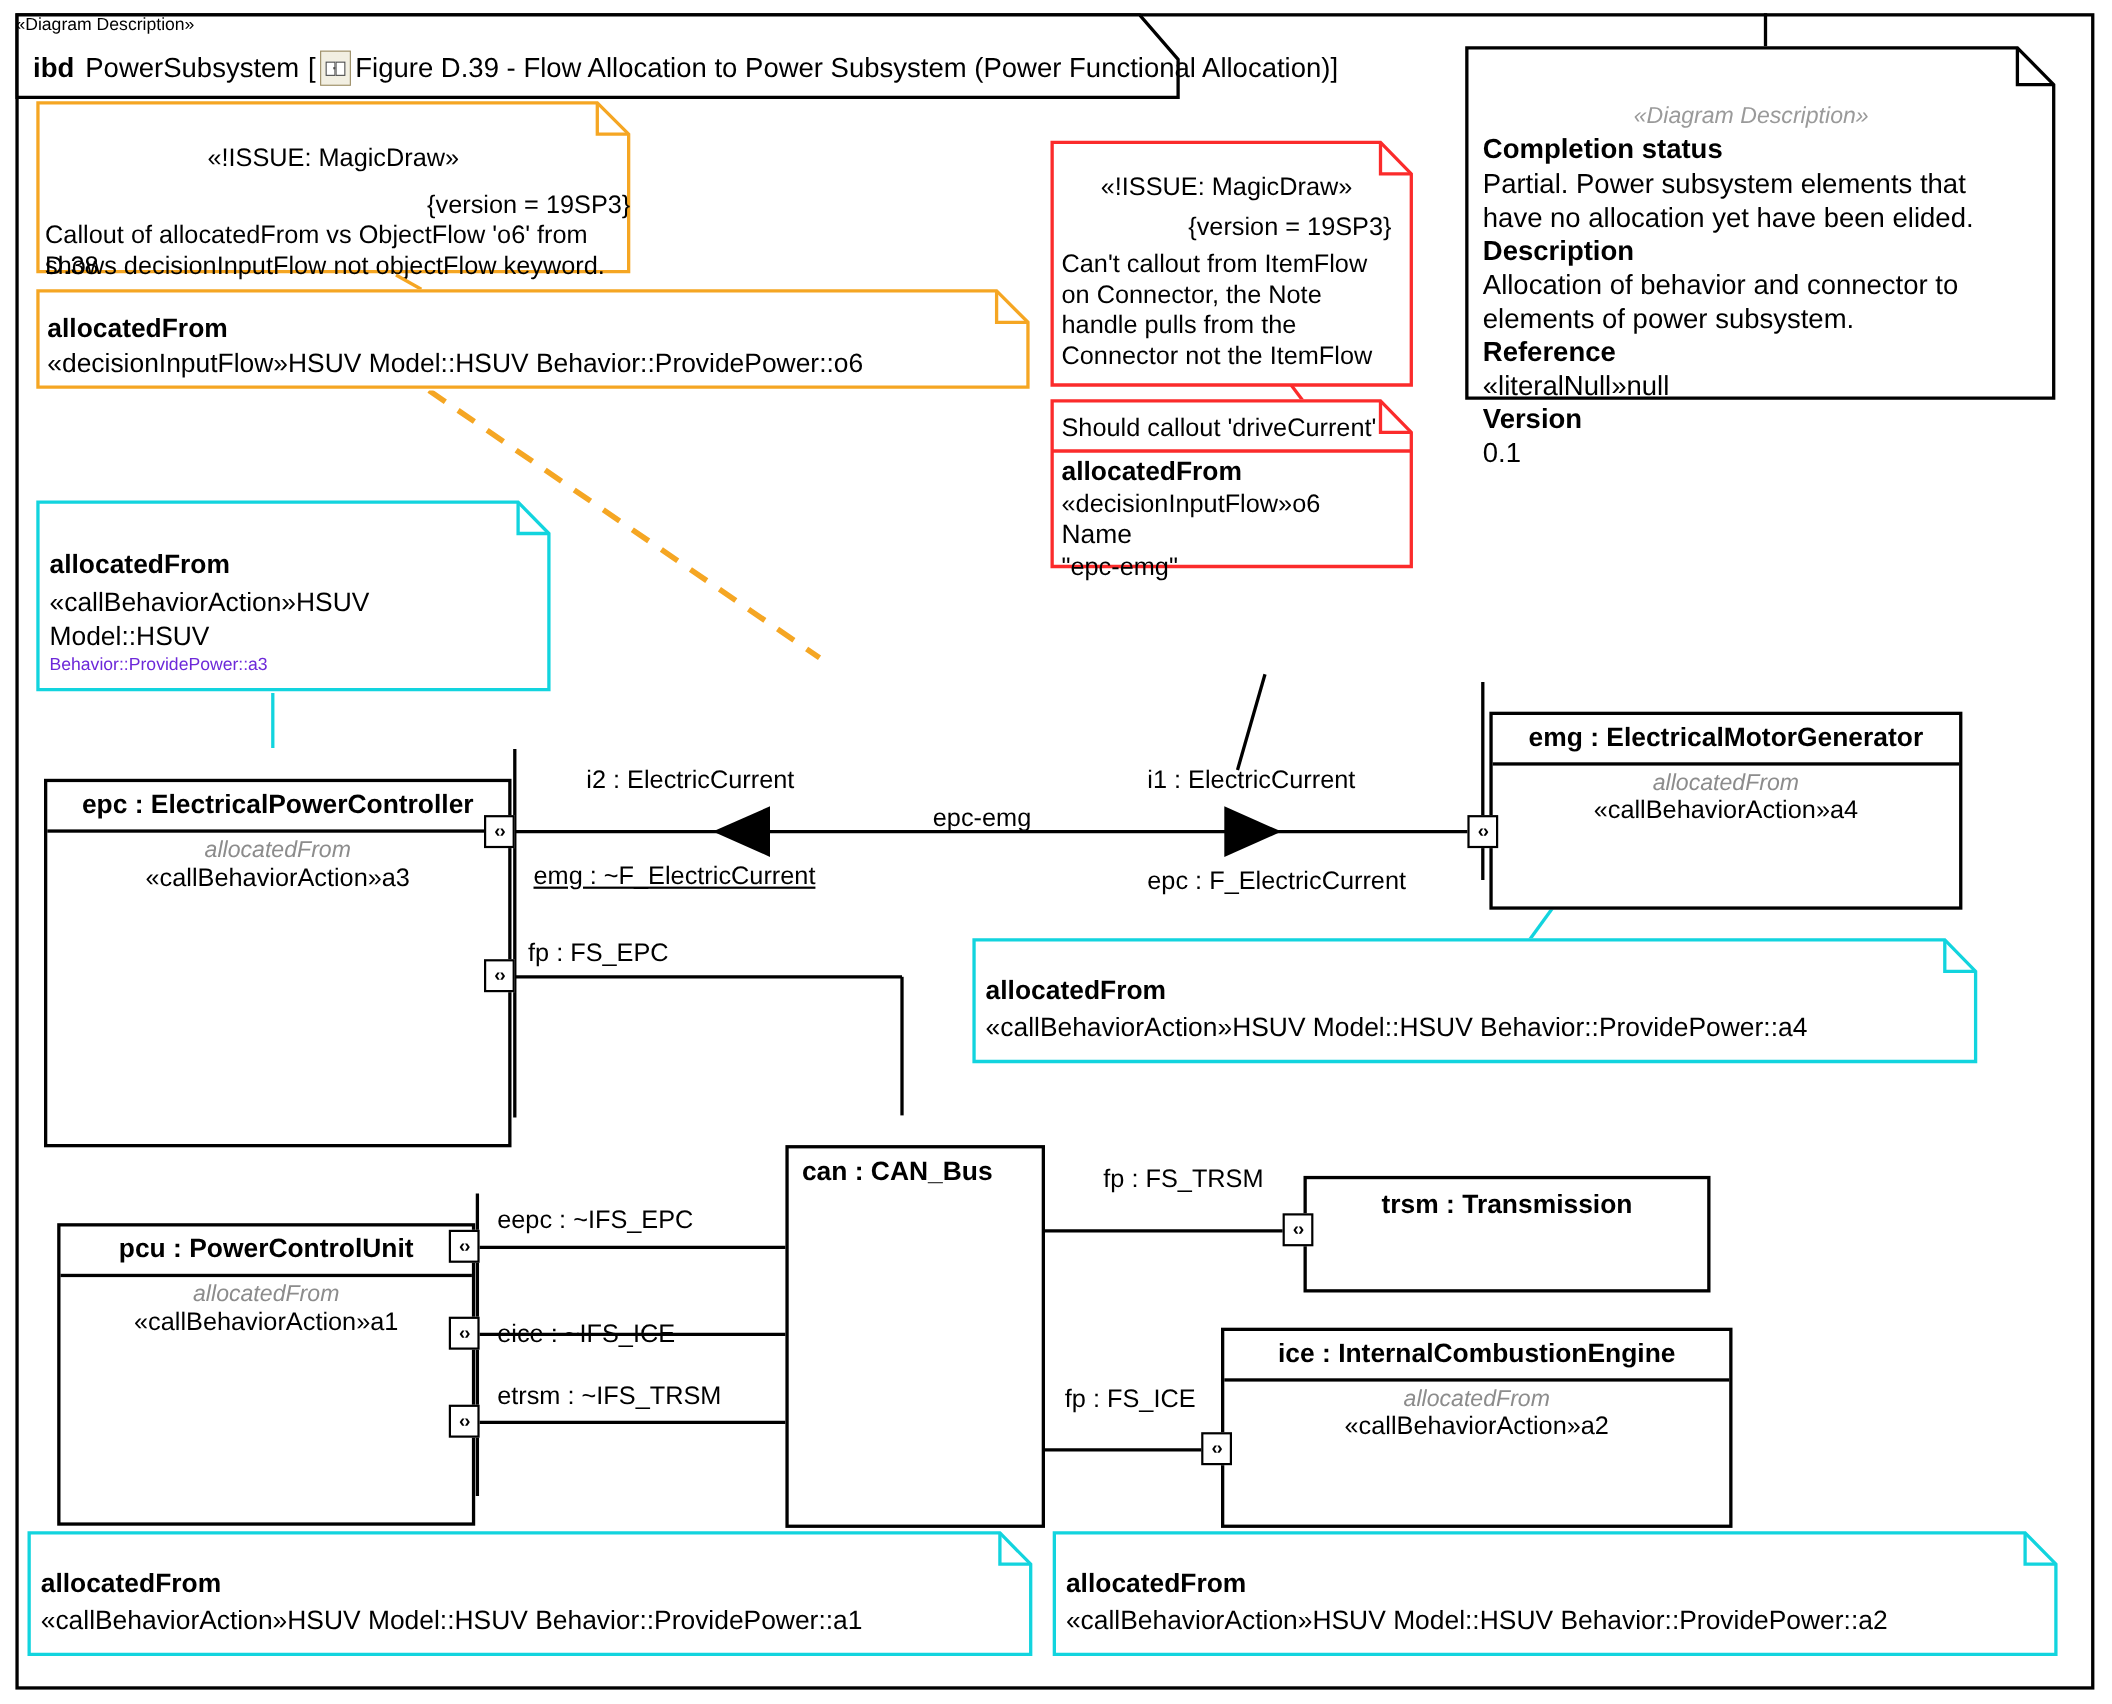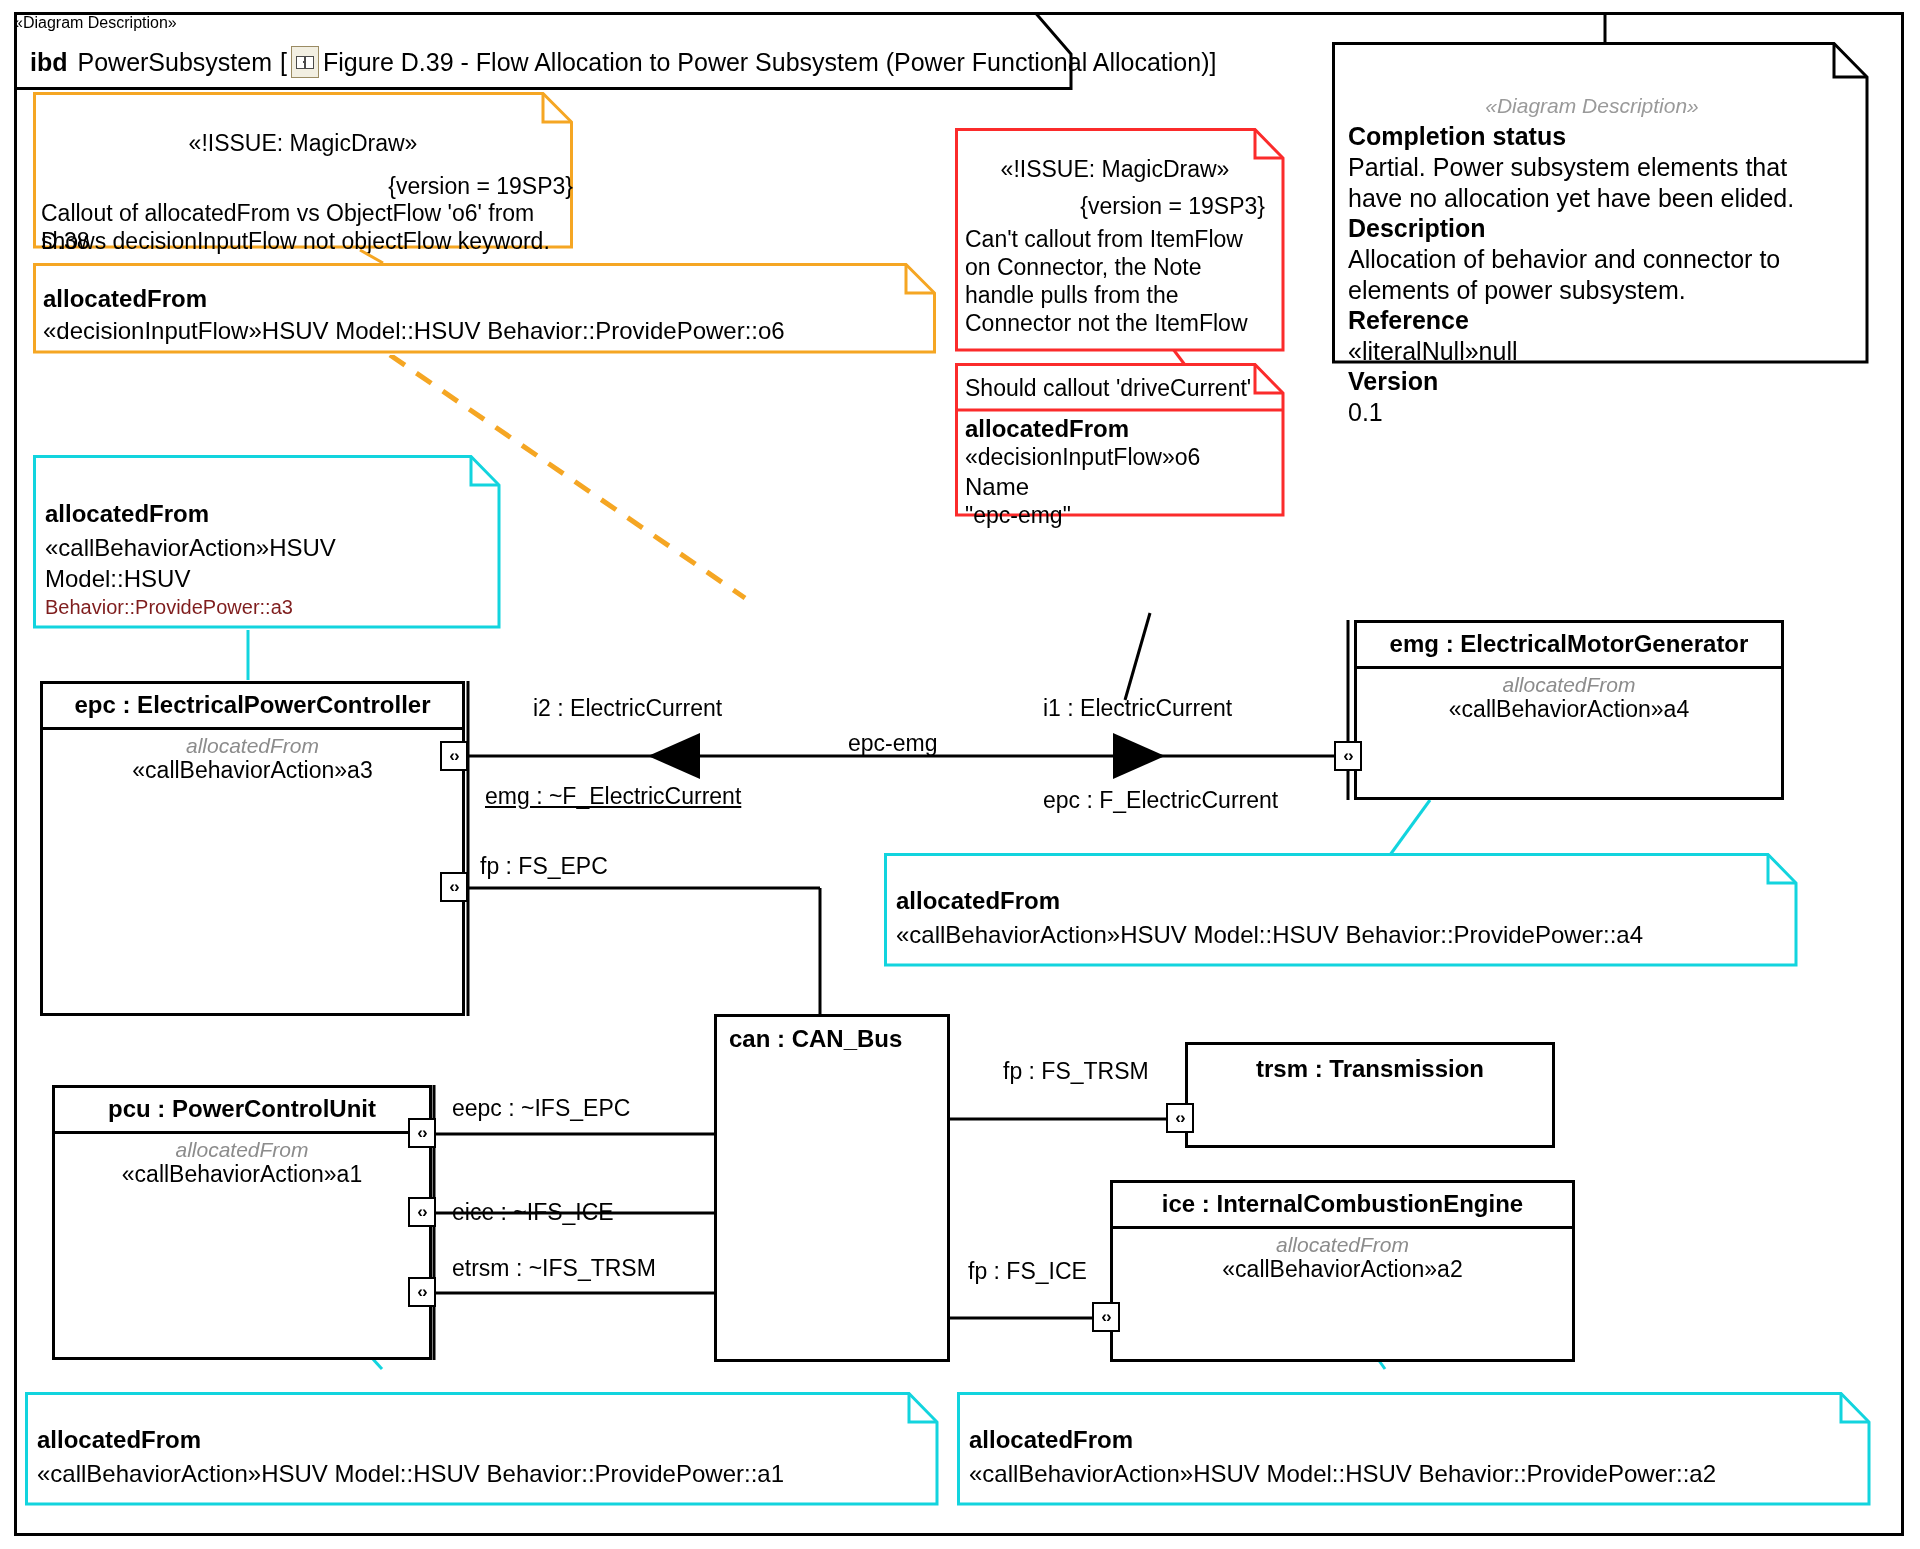--- a/index.html
+++ b/index.html
@@ -27,21 +27,21 @@
   
   .note{position:absolute;box-sizing:border-box;background:#fff;}
   .note .kwline{text-align:center;font-size:23px;padding-top:10px;}
   .note .ver{text-align:right;font-size:23px;padding:6px 14px 2px 0;}
   .note .txt{font-size:23px;line-height:1.22;padding:4px 10px 8px 10px;}
 
   .n-orange{border:3px solid #f5a623;color:#f5a623;}
   .note .body,.note .txt,.note .kwline,.note .ver{color:#000;}
 
   
-  .blk{position:absolute;border:3px solid #000;background:#fff;box-sizing:border-box;}
+  .blk{position:absolute;border:3px solid #000;background:#fff;box-sizing:border-box;margin-top:27px;}
   .blk .name{
     font-weight:bold;font-size:24px;text-align:center;padding:7px 6px 8px 6px;
     border-bottom:3px solid #000;white-space:nowrap;
   }
   .blk .compart{padding:4px 6px 6px 6px;text-align:center;}
   .blk .alloc-kw{font-style:italic;font-size:21px;color:#8c8c8c;line-height:1.1;}
   .blk .alloc-val{font-size:23px;color:#000;line-height:1.15;}
 
   
   .port{
@@ -114,21 +114,21 @@
   </div>
 
   <div class="note" style="left:33px;top:455px;width:450px;height:175px;">
     <svg width="456" height="181">
       <path d="M1.5,1.5 L438,1.5 L466,30 L466,172 L1.5,172 Z" fill="#ffffff" stroke="#12d4de" stroke-width="3"></path>
       <path d="M438,1.5 L438,30 L466,30" fill="none" stroke="#12d4de" stroke-width="3"></path>
     </svg>
     <div style="position:absolute;left:12px;top:45px;font-size:24px;font-weight:bold;color:#000;">allocatedFrom</div>
     <div style="position:absolute;left:12px;top:79px;font-size:24px;color:#000;">«callBehaviorAction»HSUV</div>
     <div style="position:absolute;left:12px;top:110px;font-size:24px;color:#000;">Model::HSUV</div>
-    <div style="position:absolute;left:12px;top:141px;font-size:20px;color:#7f1d1d;">Behavior::ProvidePower::a3</div>
+    <div style="position:absolute;left:12px;top:141px;font-size:16px;color:#6d28d9;">Behavior::ProvidePower::a3</div>
   </div>
 
   <div class="note" style="left:955px;top:128px;width:330px;height:222px;">
     <svg width="336" height="228">
       <path d="M1.5,1.5 L300,1.5 L328,30 L328,222 L1.5,222 Z" fill="#ffffff" stroke="#fb2b2b" stroke-width="3"></path>
       <path d="M300,1.5 L300,30 L328,30" fill="none" stroke="#fb2b2b" stroke-width="3"></path>
     </svg>
     <div style="position:absolute;left:0;top:28px;width:320px;text-align:center;font-size:23px;color:#000;">«!ISSUE: MagicDraw»</div>
     <div style="position:absolute;left:0;top:65px;width:310px;text-align:right;font-size:23px;color:#000;">{version = 19SP3}</div>
     <div style="position:absolute;left:10px;top:98px;font-size:23px;color:#000;">Can't callout from ItemFlow</div>

